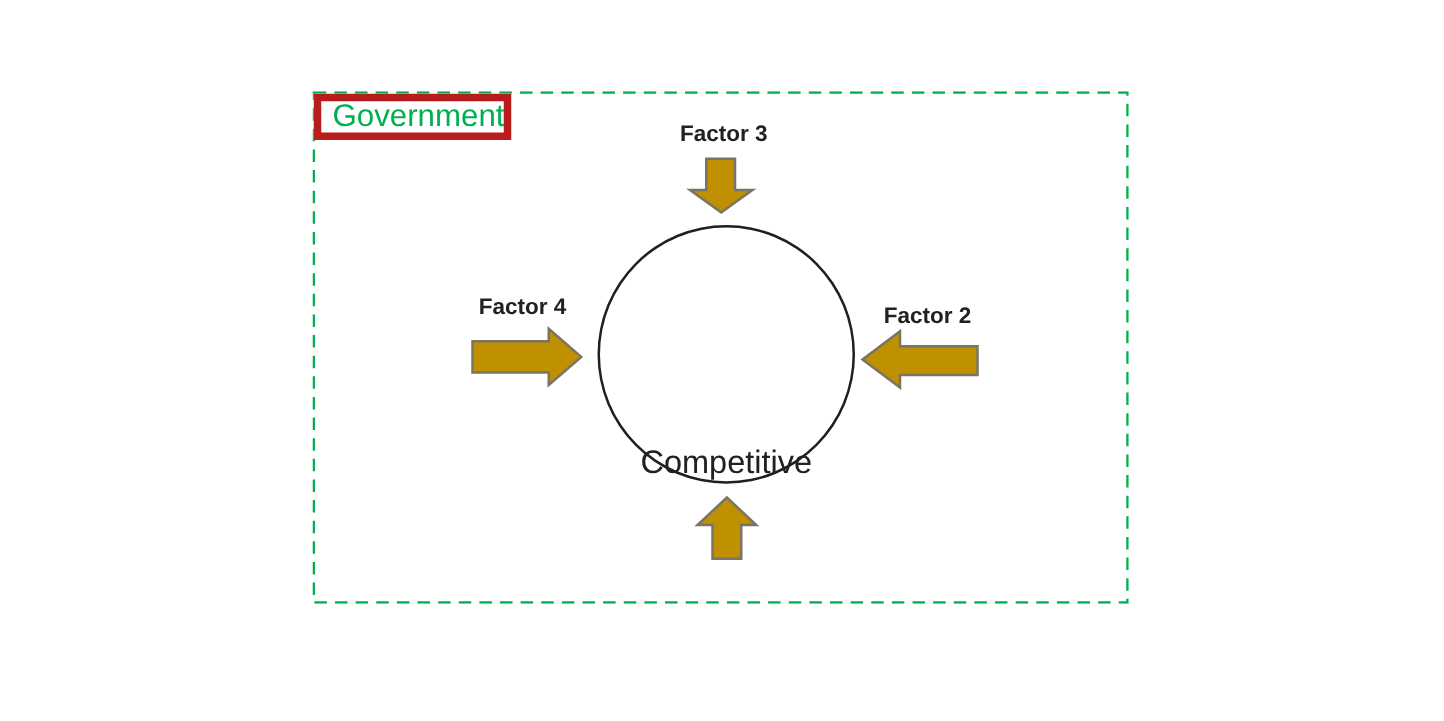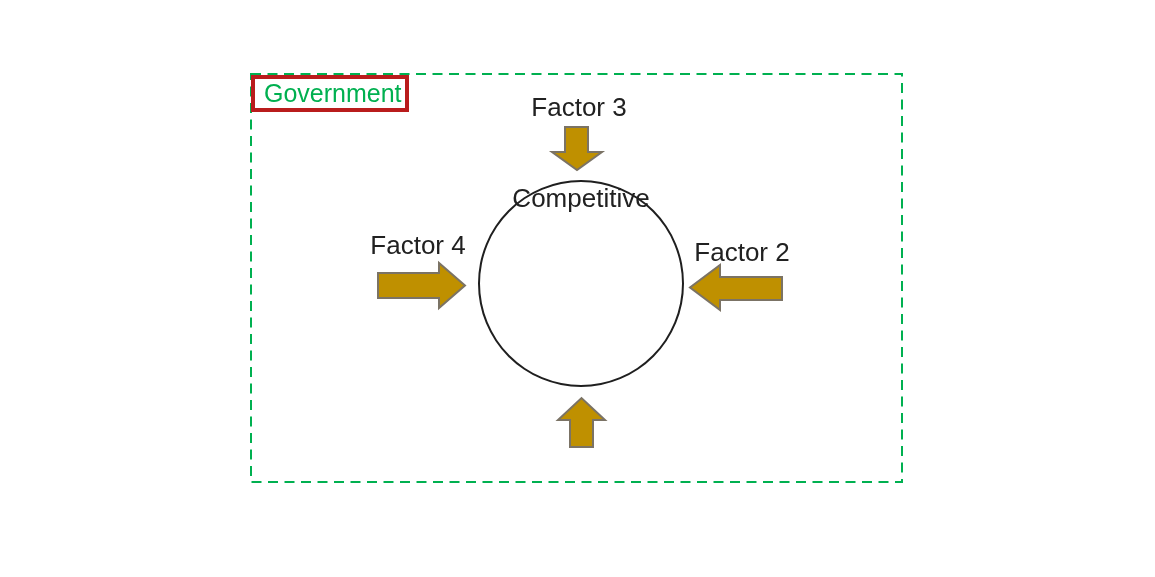--- a/index.html
+++ b/index.html
@@ -24,21 +24,21 @@
     width: 653px;
     height: 410px;
   }
 
   
   .gov-label {
     left: 251px;
     top: 75px;
     width: 158px;
     height: 37px;
-    border: 4px solid #b91c1c;
+    border: 6px solid #b91c1c;
     background: #ffffff;
     box-sizing: border-box;
     display: flex;
     align-items: center;
     padding-left: 9px;
     color: #00B050;
     font-size: 25px;
     line-height: 25px;
     white-space: nowrap;
   }
@@ -48,35 +48,36 @@
     left: 478px;
     top: 180px;
     width: 202px;
     height: 203px;
     border: 2px solid #1f1f1f;
     border-radius: 50%;
     background: #ffffff;
     display: flex;
     flex-direction: column;
     align-items: center;
-    justify-content: space-between;
+    justify-content: flex-end;
     text-align: center;
     color: #212121;
     font-size: 26px;
     line-height: 32px;
   }
 
   
   .factor-label {
     width: 200px;
     text-align: center;
     color: #212121;
-    font-size: 26px;
+    font-size: 18px;
     line-height: 26px;
     white-space: nowrap;
+    font-weight: bold;
   }
   .factor-1-label { left: 318px; top: 232px; }
   .factor-2-label { left: 642px; top: 239px; }
   .factor-3-label { left: 479px; top: 94px;  }
   .factor-n-label { left: 476px; top: 445px; }
 
   
   svg.arrow { overflow: visible; }
   svg.arrow polygon {
     fill: #BF9000;

